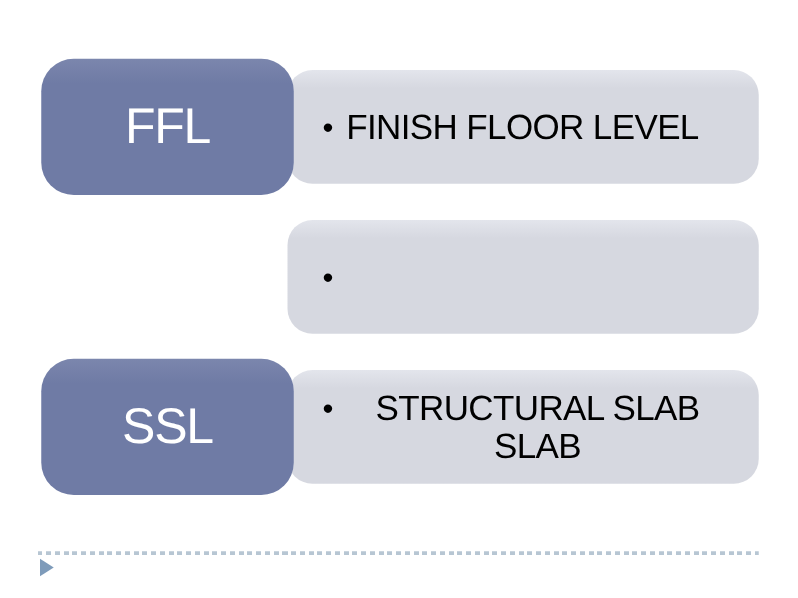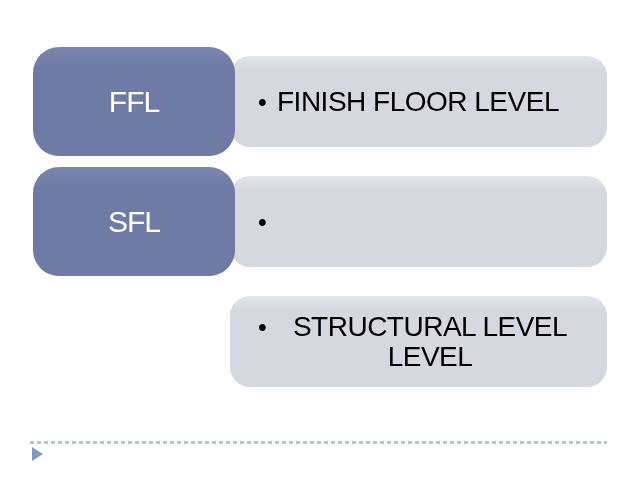--- a/index.html
+++ b/index.html
@@ -53,21 +53,21 @@
     left: 0; top: 0;
     width: 202px; height: 109px;
     border-radius: 26px;
     background: linear-gradient(to bottom, #7b86ad 0%, #6f7ba5 18%, #6f7ba5 100%);
     display: flex;
     align-items: center;
     justify-content: center;
   }
   .abbr-text {
     color: #ffffff;
-    font-size: 30px;
+    font-size: 40px;
     letter-spacing: -1px;
   }
 
   .dashed-line {
     position: absolute;
     left: 30px; top: 441px;
     width: 577px; height: 3px;
     background: repeating-linear-gradient(to right, #b7c6d3 0px, #b7c6d3 4px, transparent 4px, transparent 7px);
   }
   .marker-triangle {
@@ -95,30 +95,30 @@
       <span class="abbr-text">FFL</span>
     </div>
   </div>
 
   <div class="row r1">
     <div class="desc-box">
       <div class="desc-line">
         <span class="bullet">•</span>
       </div>
     </div>
-    <div class="abbr-box">
-      <span class="abbr-text">SFL</span>
-    </div>
   </div>
 
   <div class="row r2">
     <div class="desc-box">
       <div class="desc-line">
         <span class="bullet">•</span>
-        <span class="desc-text">STRUCTURAL LEVEL LEVEL</span>
+        <span class="desc-text">STRUCTURAL SLAB SLAB</span>
       </div>
+    </div>
+    <div class="abbr-box">
+      <span class="abbr-text">SSL</span>
     </div>
   </div>
 
   <div class="dashed-line"></div>
   <div class="marker-triangle"></div>
 
 </div>
 
 </body></html>

